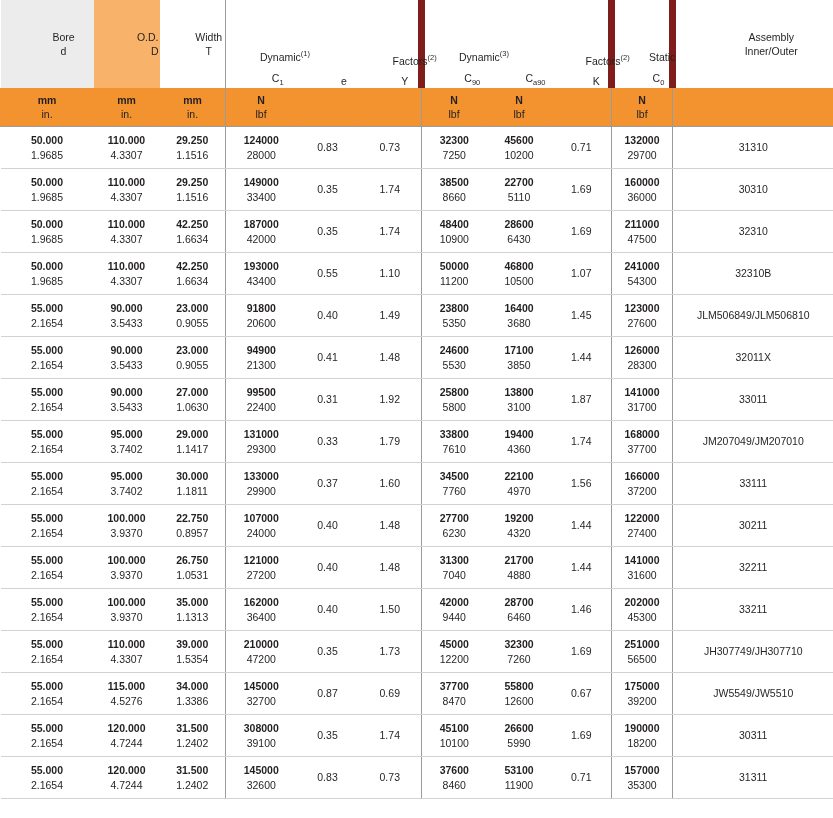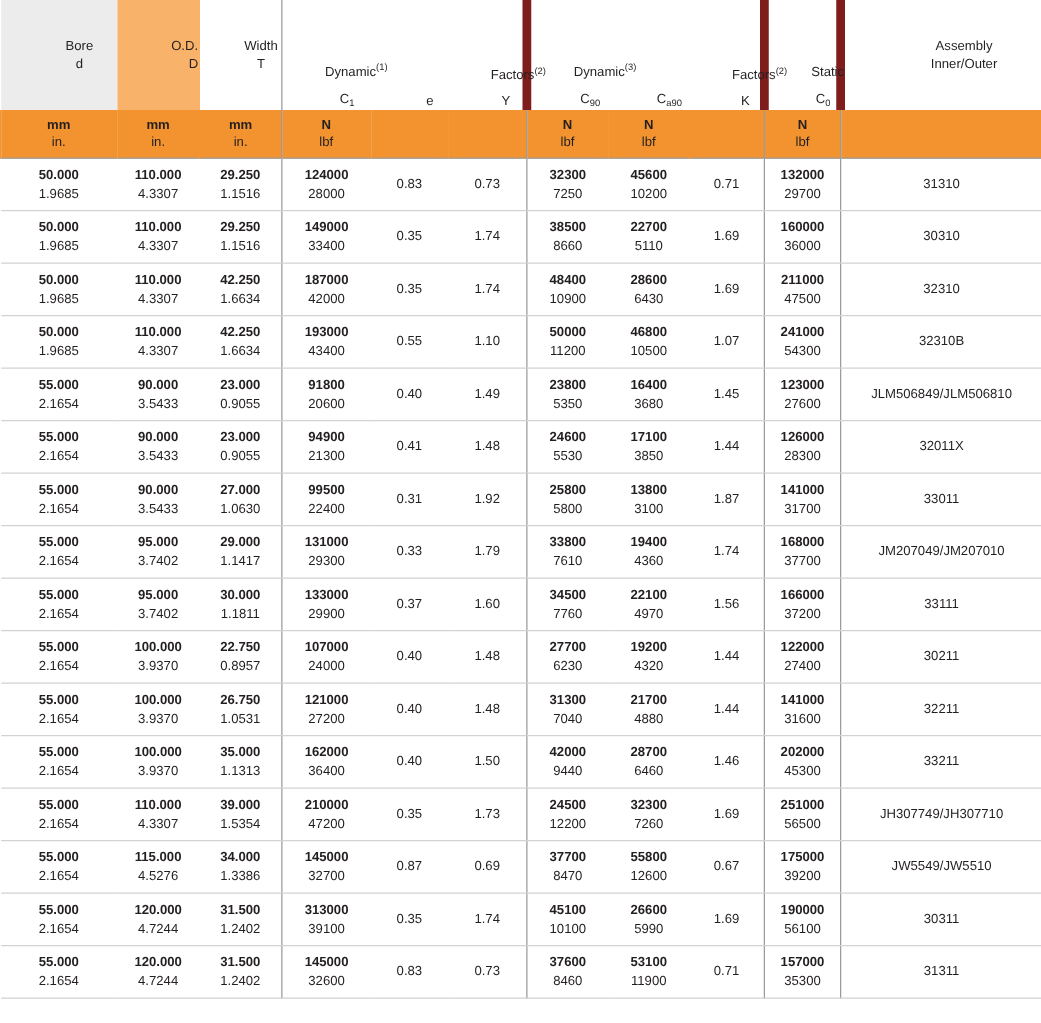--- a/index.html
+++ b/index.html
@@ -761,21 +761,21 @@
           <span class="val-si">210000</span>
           <span class="val-imp">47200</span>
         </td>
         <td>
           <span class="val-single">0.35</span>
         </td>
         <td class="vsep-r">
           <span class="val-single">1.73</span>
         </td>
         <td>
-          <span class="val-si">24500</span>
+          <span class="val-si">45000</span>
           <span class="val-imp">12200</span>
         </td>
         <td>
           <span class="val-si">32300</span>
           <span class="val-imp">7260</span>
         </td>
         <td class="vsep-r">
           <span class="val-single">1.69</span>
         </td>
         <td class="vsep-r">
@@ -835,21 +835,21 @@
         </td>
         <td>
           <span class="val-si">120.000</span>
           <span class="val-imp">4.7244</span>
         </td>
         <td class="vsep-r">
           <span class="val-si">31.500</span>
           <span class="val-imp">1.2402</span>
         </td>
         <td>
-          <span class="val-si">313000</span>
+          <span class="val-si">308000</span>
           <span class="val-imp">39100</span>
         </td>
         <td>
           <span class="val-single">0.35</span>
         </td>
         <td class="vsep-r">
           <span class="val-single">1.74</span>
         </td>
         <td>
           <span class="val-si">45100</span>
@@ -857,21 +857,21 @@
         </td>
         <td>
           <span class="val-si">26600</span>
           <span class="val-imp">5990</span>
         </td>
         <td class="vsep-r">
           <span class="val-single">1.69</span>
         </td>
         <td class="vsep-r">
           <span class="val-si">190000</span>
-          <span class="val-imp">56100</span>
+          <span class="val-imp">18200</span>
         </td>
         <td>
           <span class="val-single">30311</span>
         </td>
       </tr>
       <tr class="data-row">
         <td>
           <span class="val-si">55.000</span>
           <span class="val-imp">2.1654</span>
         </td>

